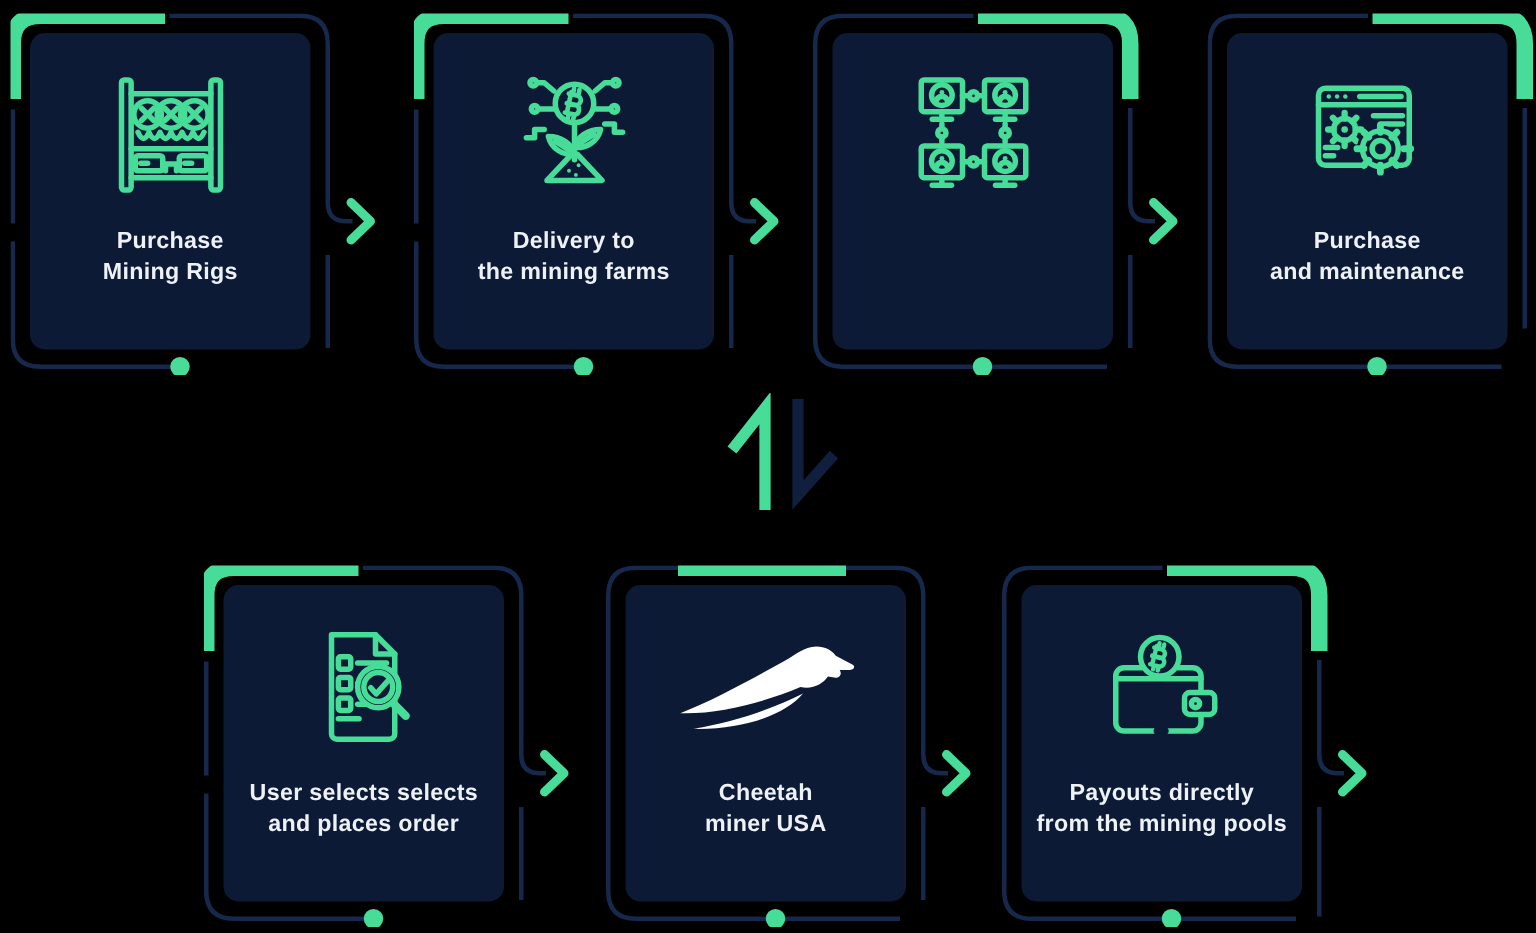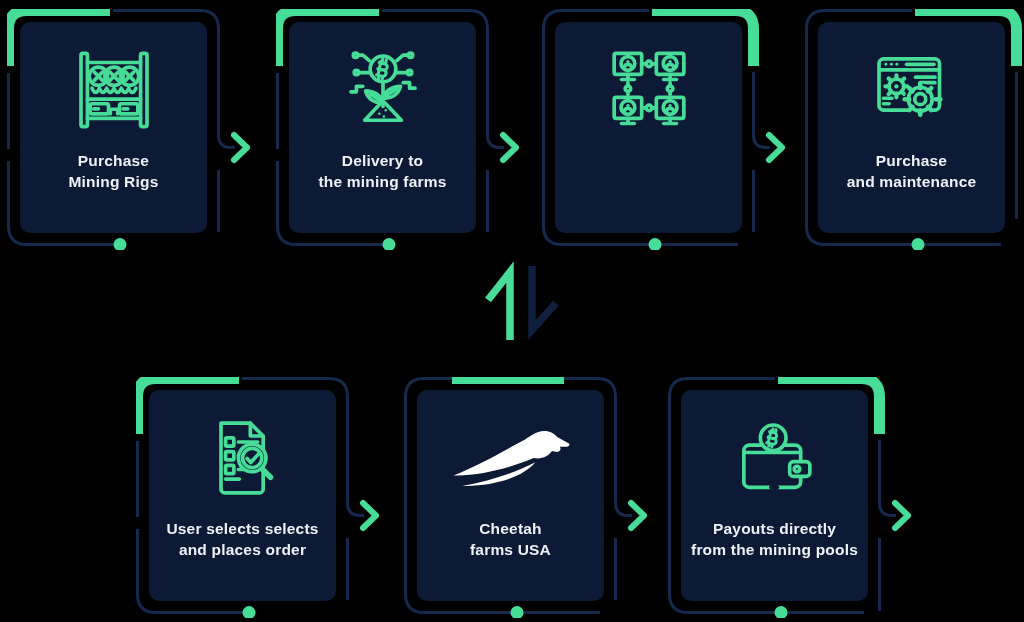--- a/index.html
+++ b/index.html
@@ -247,21 +247,21 @@
       <circle cx="113" cy="235.5" r="6.5" fill="#47dc98"></circle>
     </svg>
     <div class="card">
       <div class="icon-wrap">
         <svg width="122" height="64" viewBox="0 0 140 72">
           <path d="M4,56 C30,46 58,30 84,16 C91,12 99,5 108,5 C115,5 120,8 123,12 L136,19 C138,20 137,23 134,23 L126,23 C128,26 126,29 123,29 L117,28 C113,34 105,38 96,36 C70,47 34,57 4,56 Z" fill="#ffffff"></path>
           <path d="M14,68 C46,63 76,52 98,41 C84,58 50,69 14,68 Z" fill="#ffffff"></path>
         </svg>
       </div>
       <div class="label">Cheetah
-farms USA</div>
+miner USA</div>
     </div>
   </div>
 
   <div class="card-group" style="left:681px;top:390px">
     <svg class="frame" width="246" height="241" viewBox="0 0 246 241">
       <path d="M107,1.5 H20 Q1.5,1.5 1.5,20 V217 Q1.5,235.5 20,235.5 H196" fill="none" stroke="#16294d" stroke-width="3"></path>
       <path d="M211.5,63 V126 Q211.5,138.5 224,138.5 H228" fill="none" stroke="#16294d" stroke-width="3"></path>
       <path d="M211.5,161 V234" fill="none" stroke="#16294d" stroke-width="3"></path>
       <path d="M110,1.5 H193 Q211.5,1.5 211.5,20 V57" fill="none" stroke="#47dc98" stroke-width="11"></path>
       <path d="M227,126 L240,138.5 L227,151" fill="none" stroke="#47dc98" stroke-width="6" stroke-linecap="round" stroke-linejoin="round"></path>

